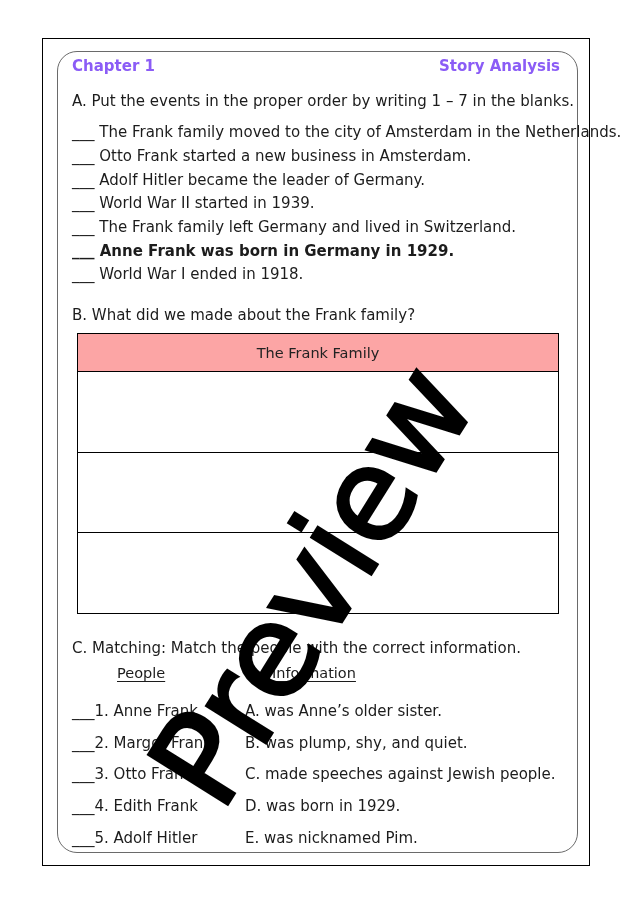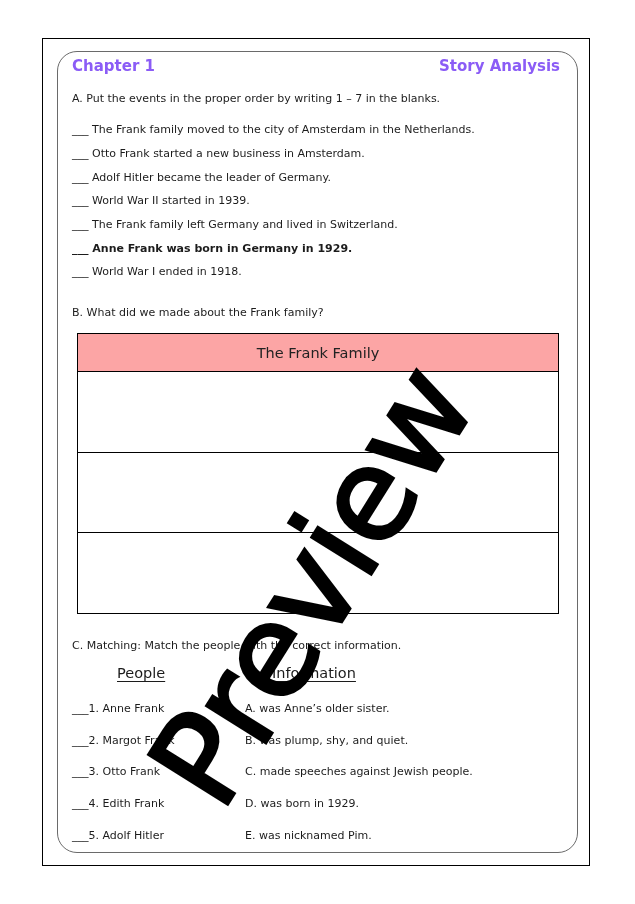--- a/index.html
+++ b/index.html
@@ -42,21 +42,21 @@
       height: 22px;
       display: flex;
       justify-content: space-between;
       align-items: flex-start;
       font-weight: bold;
       font-size: 15px;
       color: #8b5cf6;
     }
     .text {
       position: absolute;
-      font-size: 11px;
+      font-size: 15px;
       white-space: nowrap;
       color: #1c1c1c;
     }
     .instr { left: 72px; }
     .event { left: 72px; }
     .blank { letter-spacing: 0; }
     .family-table {
       position: absolute;
       left: 77px;
       top: 333px;

